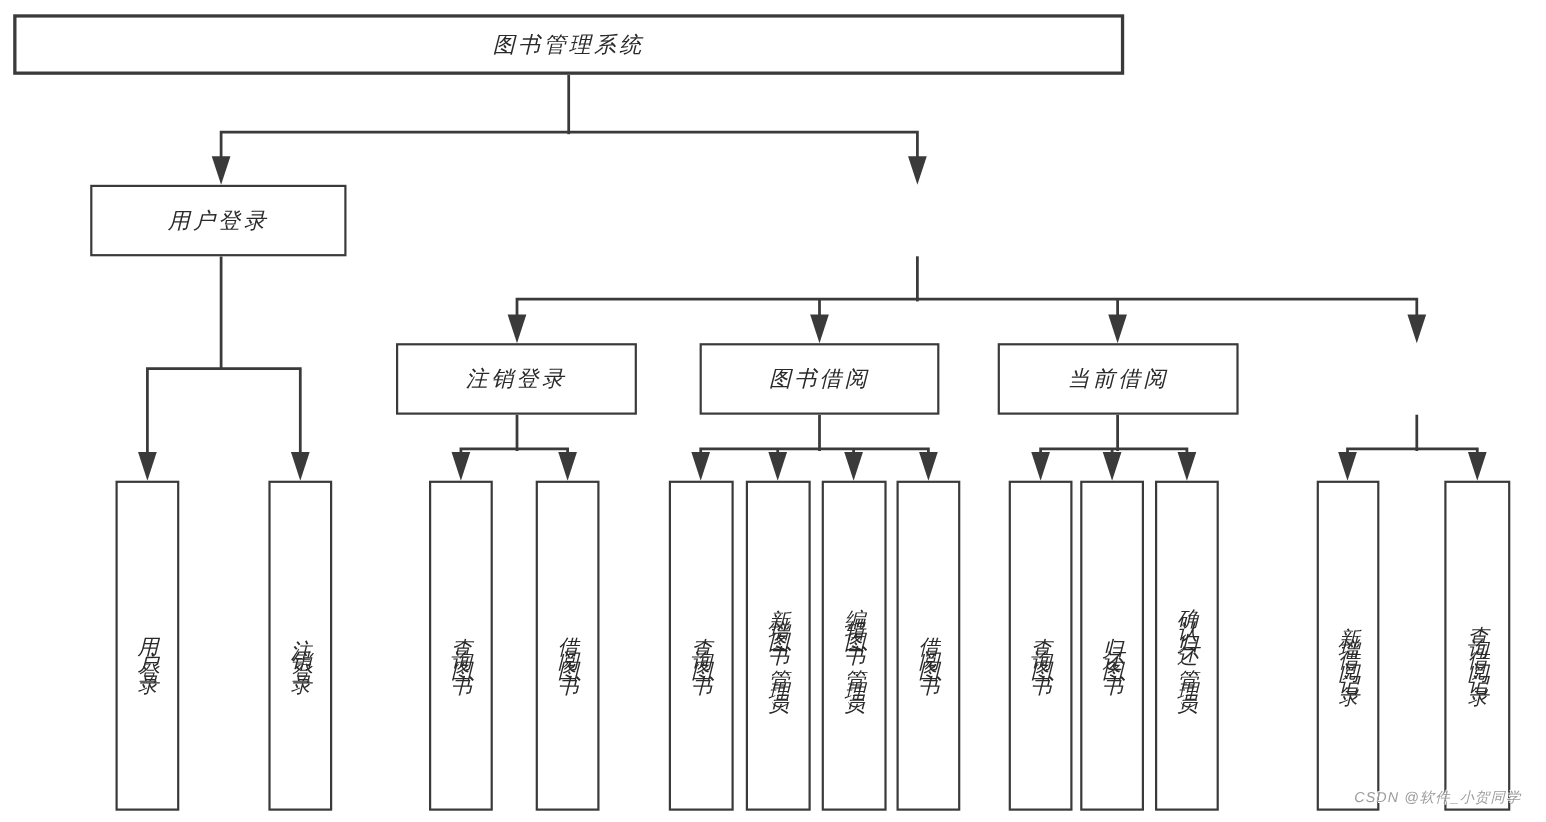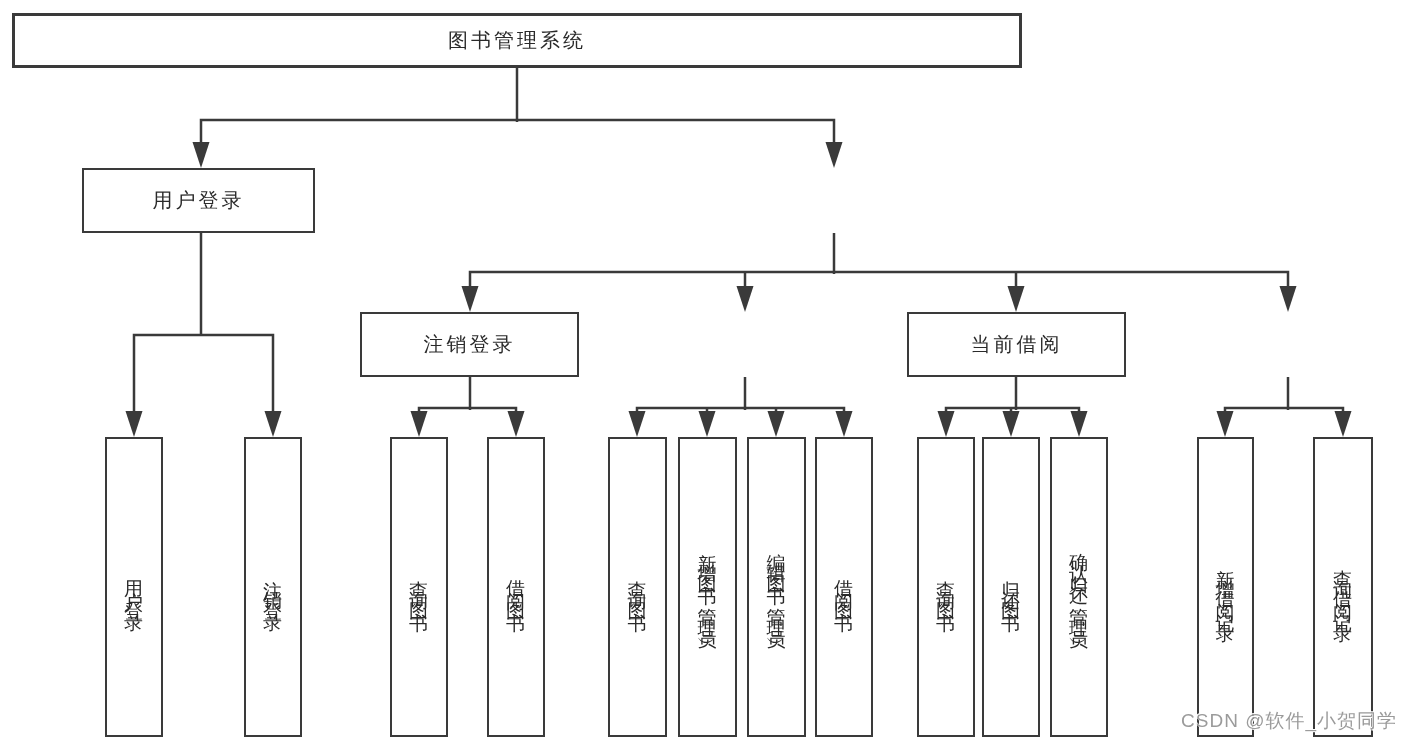--- a/index.html
+++ b/index.html
@@ -8,20 +8,21 @@
     --watermark:#9b9b9b;
     --bg:#ffffff;
   }
   html,body{margin:0;padding:0;background:var(--bg);}
   body{font-family:"Liberation Sans","DejaVu Sans",sans-serif;}
   #canvas{
     position:relative;
     width:1405px;height:738px;
     background:var(--bg);
     overflow:hidden;
+    font-style:italic;
   }
   #connector-svg{position:absolute;left:0;top:0;z-index:1;}
   #connector-svg path{fill:none;stroke:var(--line);stroke-width:2.5;}
   #connector-svg polygon{fill:var(--line);stroke:none;}
   .hbox,.vbox{
     position:absolute;
     box-sizing:border-box;
     background:#fff;
     border:2.5px solid var(--line);
     color:var(--text);
@@ -40,23 +41,23 @@
     writing-mode:vertical-rl;
     text-orientation:mixed;
     font-size:19px;
     letter-spacing:11px;
     line-height:1;
     top:437px;
     height:300px;
   }
   #watermark{
     position:absolute;
-    right:8px;bottom:4px;
+    right:22px;bottom:4px;
     z-index:3;
-    font-size:19px;
+    font-size:13px;
     letter-spacing:1px;
     color:var(--watermark);
     text-shadow:1px 1px 0 #ffffff,-1px -1px 0 #ffffff;
     white-space:nowrap;
   }
 </style>
 </head>
 <body>
 
 <div id="canvas">
@@ -110,20 +111,21 @@
       <polygon points="1216.5,411 1233.5,411 1225,437"></polygon>
       <polygon points="1334.5,411 1351.5,411 1343,437"></polygon>
     </g>
   </svg>
 
   <div class="hbox root" style="left:12px;top:13px;width:1010px;height:55px">图书管理系统</div>
 
   <div class="hbox" style="left:82px;top:168px;width:233px;height:65px">用户登录</div>
 
   <div class="hbox" style="left:360px;top:312px;width:219px;height:65px">注销登录</div>
+  <div class="hbox" style="left:636px;top:312px;width:218px;height:65px">图书借阅</div>
   <div class="hbox" style="left:907px;top:312px;width:219px;height:65px">当前借阅</div>
 
   <div class="vbox" style="left:105px;width:58px">用户登录</div>
   <div class="vbox" style="left:244px;width:58px">注销登录</div>
 
   <div class="vbox" style="left:390px;width:58px">查询图书</div>
   <div class="vbox" style="left:487px;width:58px">借阅图书</div>
 
   <div class="vbox" style="left:608px;width:59px">查询图书</div>
   <div class="vbox" style="left:678px;width:59px">新增图书（管理员）</div>

